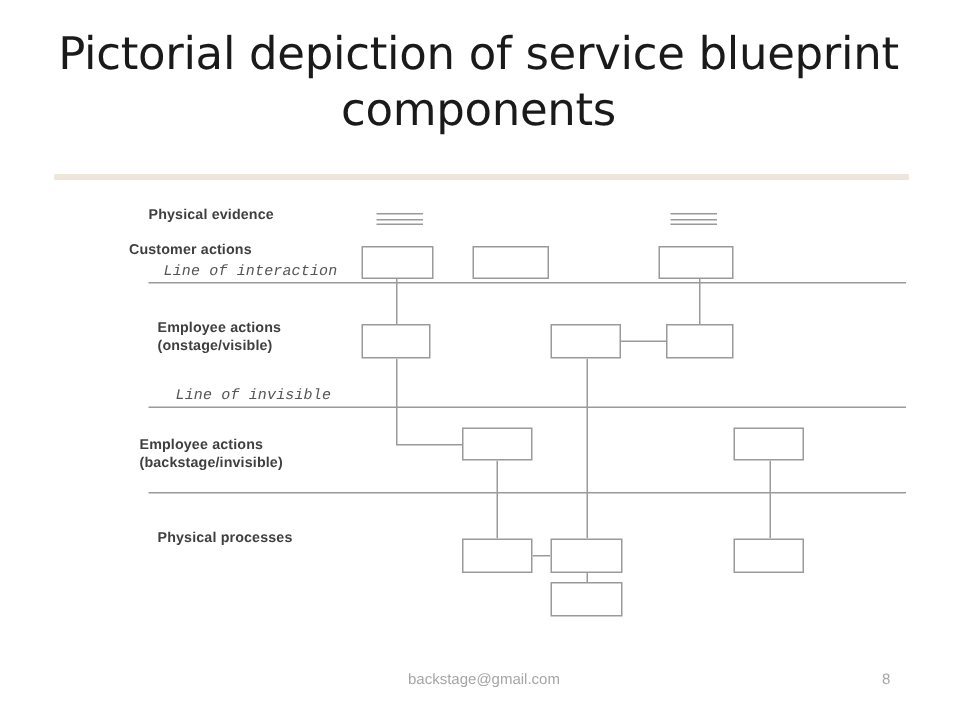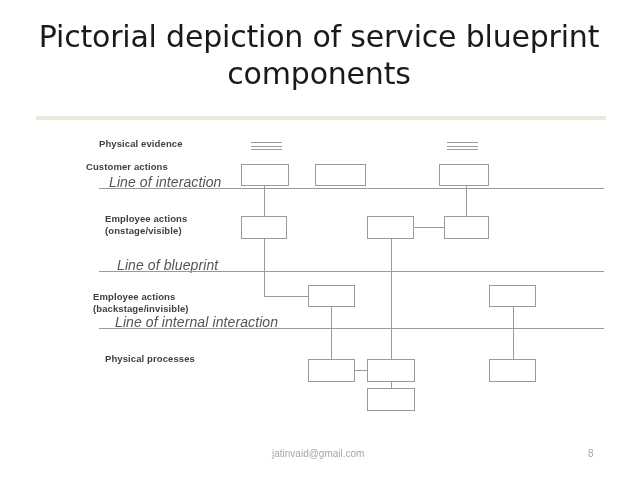--- a/index.html
+++ b/index.html
@@ -59,22 +59,22 @@
     font-family: "Liberation Sans", sans-serif;
     font-size: 9.5px;
     font-weight: bold;
     color: #3f3f3f;
     line-height: 12px;
     white-space: pre-line;
     letter-spacing: 0.1px;
   }
   .line-label {
     position: absolute;
-    font-family: Liberation Sans, sans-serif;
-    font-size: 14px;
+    font-family: Liberation Mono, monospace;
+    font-size: 10px;
     font-style: italic;
     color: #555555;
     line-height: 12px;
     letter-spacing: 0.1px;
   }
   .hline {
     position: absolute;
     height: 1px;
     background: #9a9a9a;
   }
@@ -140,24 +140,23 @@
 (onstage/visible)</div>
 
     <div class="swim-label" style="left:74px; top:163px;">Employee actions
 (backstage/invisible)</div>
 
     <div class="swim-label" style="left:86px; top:225px;">Physical processes</div>
 
     <div class="line-label" style="left:90px; top:48px;">Line of interaction</div>
     <div class="hline" style="left:80px; top:60px; width:505px;"></div>
 
-    <div class="line-label" style="left:98px; top:131px;">Line of blueprint</div>
+    <div class="line-label" style="left:98px; top:131px;">Line of invisible</div>
     <div class="hline" style="left:80px; top:143px; width:505px;"></div>
 
-    <div class="line-label" style="left:96px; top:188px;">Line of internal interaction</div>
     <div class="hline" style="left:80px; top:200px; width:505px;"></div>
 
     <div class="evidence-mark" style="left:232px; top:14px; width:31px;">
       <i></i>
         <i></i>
         <i></i>
     </div>
     <div class="evidence-mark" style="left:428px; top:14px; width:31px;">
       <i></i>
         <i></i>
@@ -194,16 +193,16 @@
     <div class="node" style="left:289px; top:157px; width:47px; height:22px;"></div>
     <div class="node" style="left:470px; top:157px; width:47px; height:22px;"></div>
 
     <div class="node" style="left:289px; top:231px; width:47px; height:23px;"></div>
     <div class="node" style="left:348px; top:231px; width:48px; height:23px;"></div>
     <div class="node" style="left:470px; top:231px; width:47px; height:23px;"></div>
     <div class="node" style="left:348px; top:260px; width:48px; height:23px;"></div>
 
   </div>
 
-  <div id="footer-email">jatinvaid@gmail.com</div>
+  <div id="footer-email">backstage@gmail.com</div>
   <div id="footer-page">8</div>
 
 </div>
 
 </body></html>

